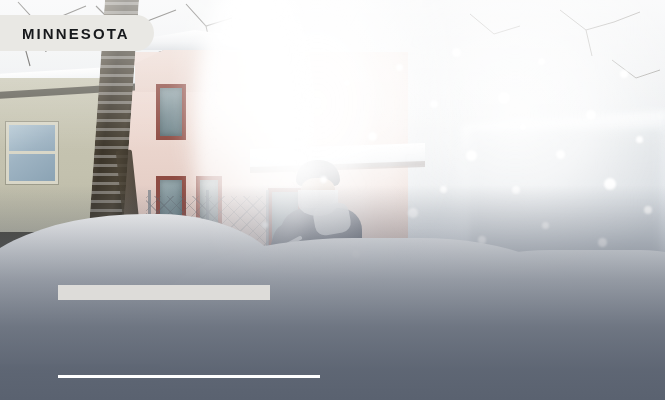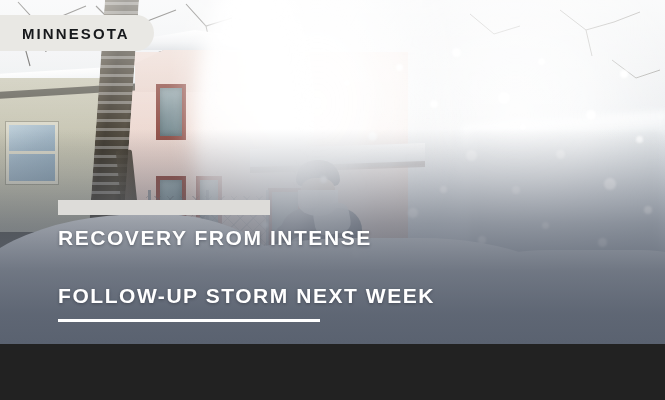--- a/index.html
+++ b/index.html
@@ -6,21 +6,21 @@
   html, body {
     margin: 0;
     padding: 0;
     background: #222;
   }
   * { box-sizing: border-box; }
 
   .news-card {
     position: relative;
     width: 665px;
-    height: 344px;
+    height: 400px;
     overflow: hidden;
     font-family: "Liberation Sans", sans-serif;
     background: #c9ced6;
   }
 
   
   .photo {
     position: absolute;
     inset: 0;
     overflow: hidden;
@@ -505,20 +505,19 @@
 
   <div class="scrim"></div>
 
   <div class="badge">
     <span class="badge-label">MINNESOTA</span>
   </div>
 
   <div class="headline-block">
     <div class="kicker-bar"></div>
     <h1 class="headline">
-      <span>RECOVERY FROM INTENSE</span><br>
       <br>
-      <span>FOLLOW-UP STORM NEXT WEEK</span>
+      <br>
     </h1>
     <div class="rule"></div>
   </div>
 
 </div>
 
 </body></html>

